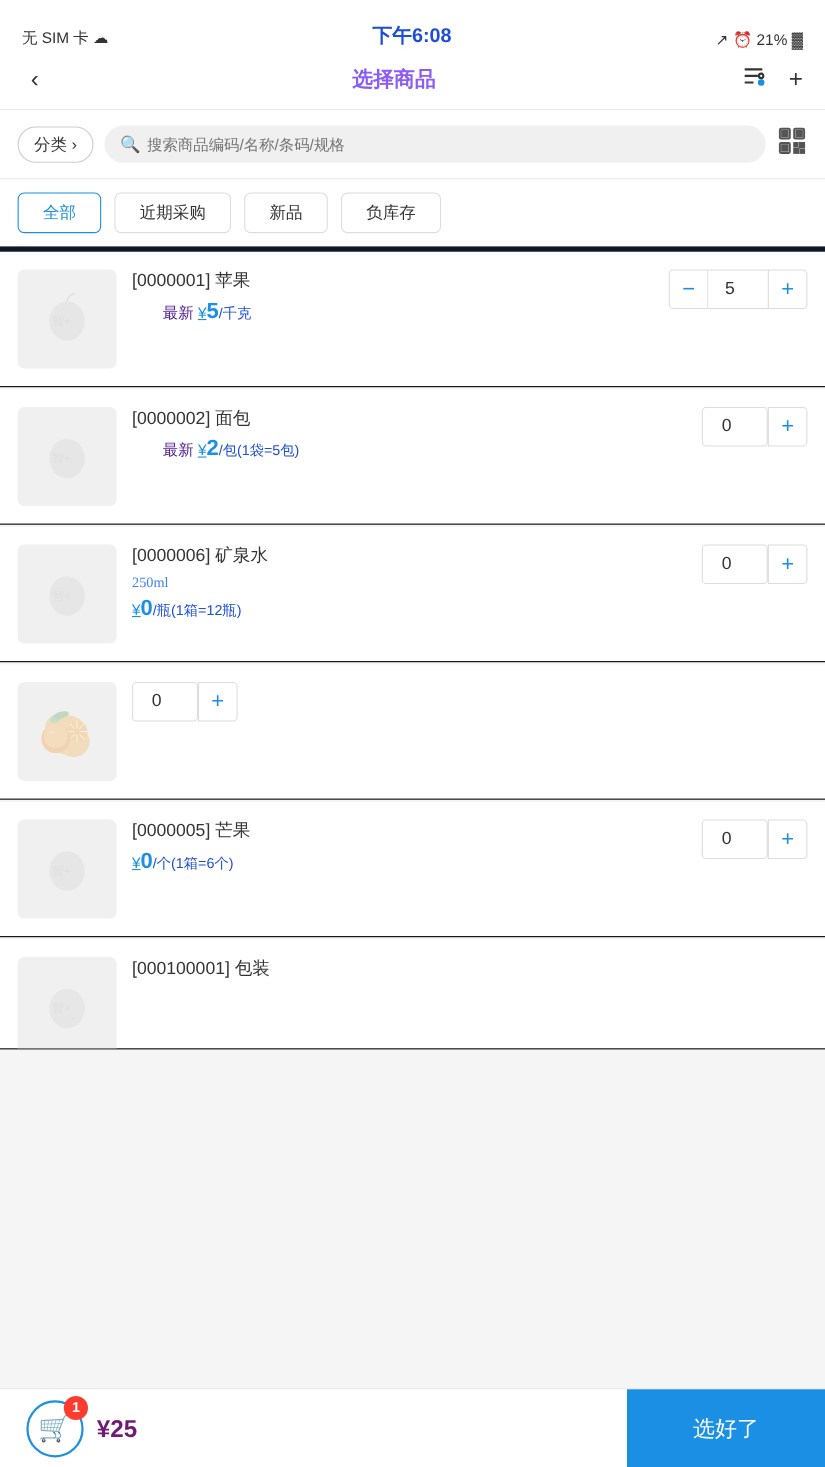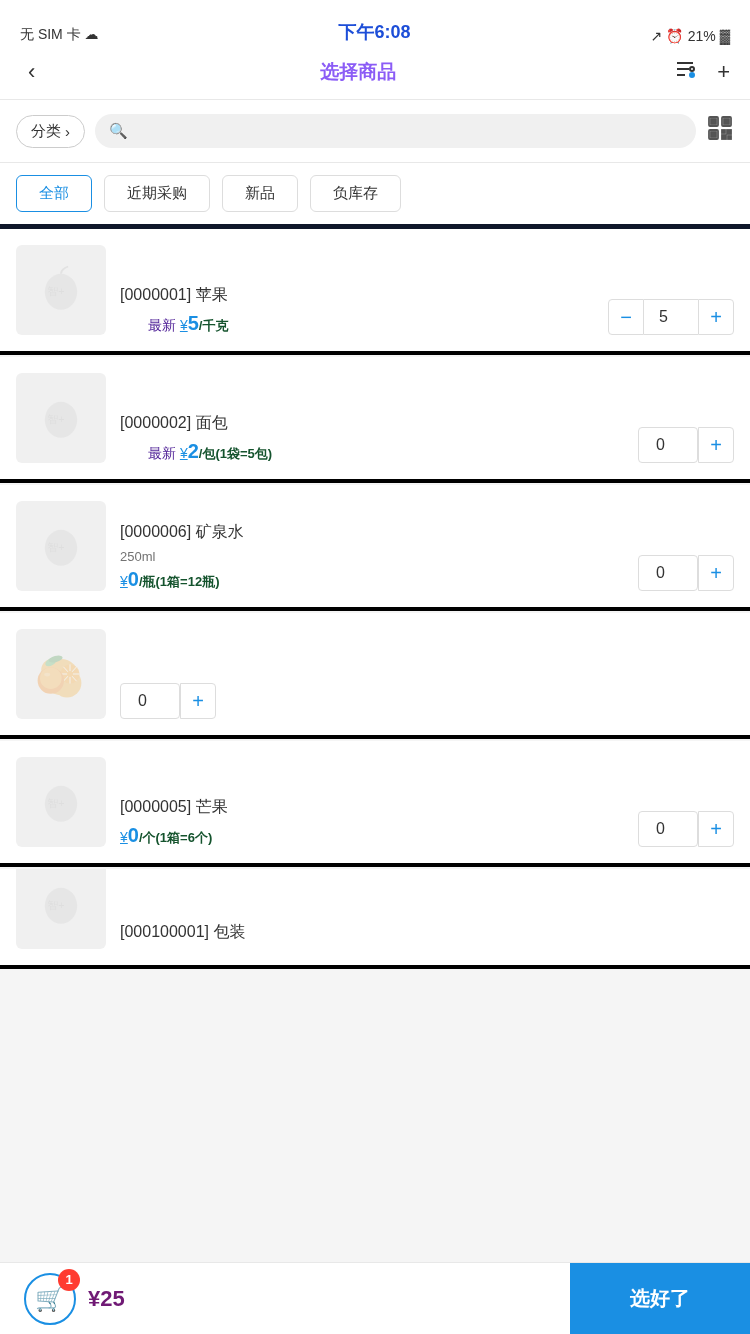--- a/index.html
+++ b/index.html
@@ -130,24 +130,24 @@
       font-weight: 500;
     }
 
     
     .product-list {
       background: #f5f5f5;
     }
     .product-item {
       background: #fff;
       display: flex;
-      align-items: flex-end;
+      align-items: flex-start;
       padding: 16px;
       margin-bottom: 2px;
-      border-bottom: 4px solid #000000;
+      border-bottom: 1px solid #000000;
       min-height: 100px;
     }
     .product-image {
       width: 90px;
       height: 90px;
       border-radius: 6px;
       background: #f0f0f0;
       display: flex;
       align-items: center;
       justify-content: center;
@@ -161,39 +161,40 @@
       min-width: 0;
     }
     .product-name {
       font-size: 16px;
       color: #333;
       font-weight: 500;
       margin-bottom: 6px;
     }
     .product-spec {
       font-size: 13px;
-      color: #737373;
+      color: #3b82f6;
       margin-bottom: 4px;
+      font-family: Liberation Serif, serif;
     }
     .product-price {
       font-size: 14px;
       color: #333;
     }
     .price-label { color: #4c1d95; margin-left: 28px; }
     .price-unit {
       color: #1a8fe3;
       font-size: 14px;
       text-decoration: underline;
     }
     .price-num {
       color: #1a8fe3;
       font-size: 20px;
       font-weight: 700;
     }
-    .price-suffix { color: #14532d; font-size: 13px; font-weight: bold; }
+    .price-suffix { color: #1d4ed8; font-size: 13px; }
 
     
     .qty-control {
       display: flex;
       align-items: center;
       gap: 0;
       flex-shrink: 0;
     }
     .qty-btn {
       width: 36px;
@@ -285,21 +286,21 @@
       font-size: 22px;
       font-weight: 700;
       color: #701a75;
     }
     .confirm-btn {
       height: 72px;
       width: 180px;
       background: #1a8fe3;
       color: #fff;
       font-size: 20px;
-      font-weight: 700;
+      font-weight: 400;
       border: none;
       cursor: pointer;
       display: flex;
       align-items: center;
       justify-content: center;
     }
 
     
     .product-item.partial {
       overflow: hidden;
@@ -342,20 +343,21 @@
   </div>
 </div>
 
 <div class="search-bar">
   <button class="category-btn">
     <span>分类</span>
     <span>›</span>
   </button>
   <div class="search-input-wrap">
     <span class="search-icon-text">🔍</span>
+    <input class="search-input" type="text" placeholder="搜索商品编码/名称/条码/规格" style="">
   </div>
   <div class="qr-icon">
     <svg width="28" height="28" viewBox="0 0 28 28" fill="none" stroke="#555" stroke-width="1.8">
       <rect x="3" y="3" width="9" height="9" rx="1"></rect>
       <rect x="5" y="5" width="5" height="5" fill="#555"></rect>
       <rect x="16" y="3" width="9" height="9" rx="1"></rect>
       <rect x="18" y="5" width="5" height="5" fill="#555"></rect>
       <rect x="3" y="16" width="9" height="9" rx="1"></rect>
       <rect x="5" y="18" width="5" height="5" fill="#555"></rect>
       <line x1="16" y1="16" x2="16" y2="16"></line>

